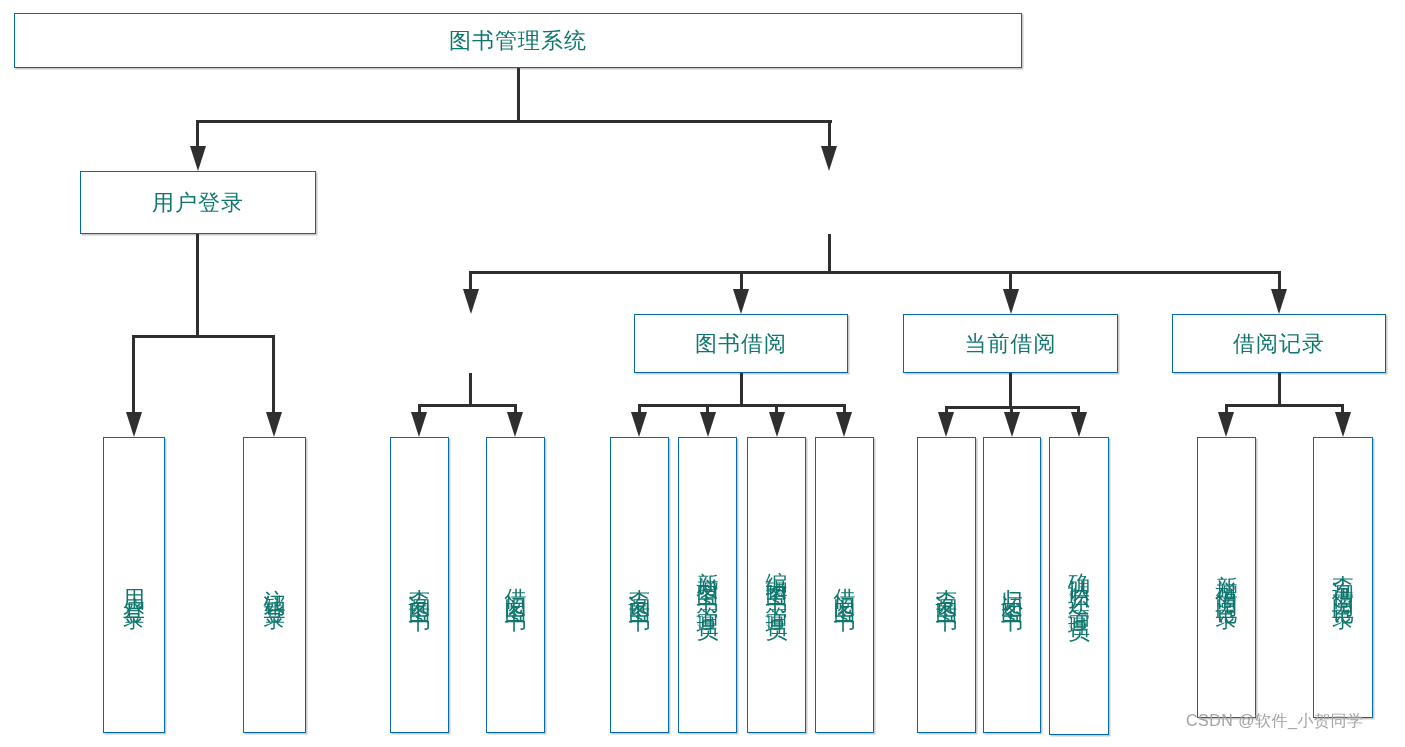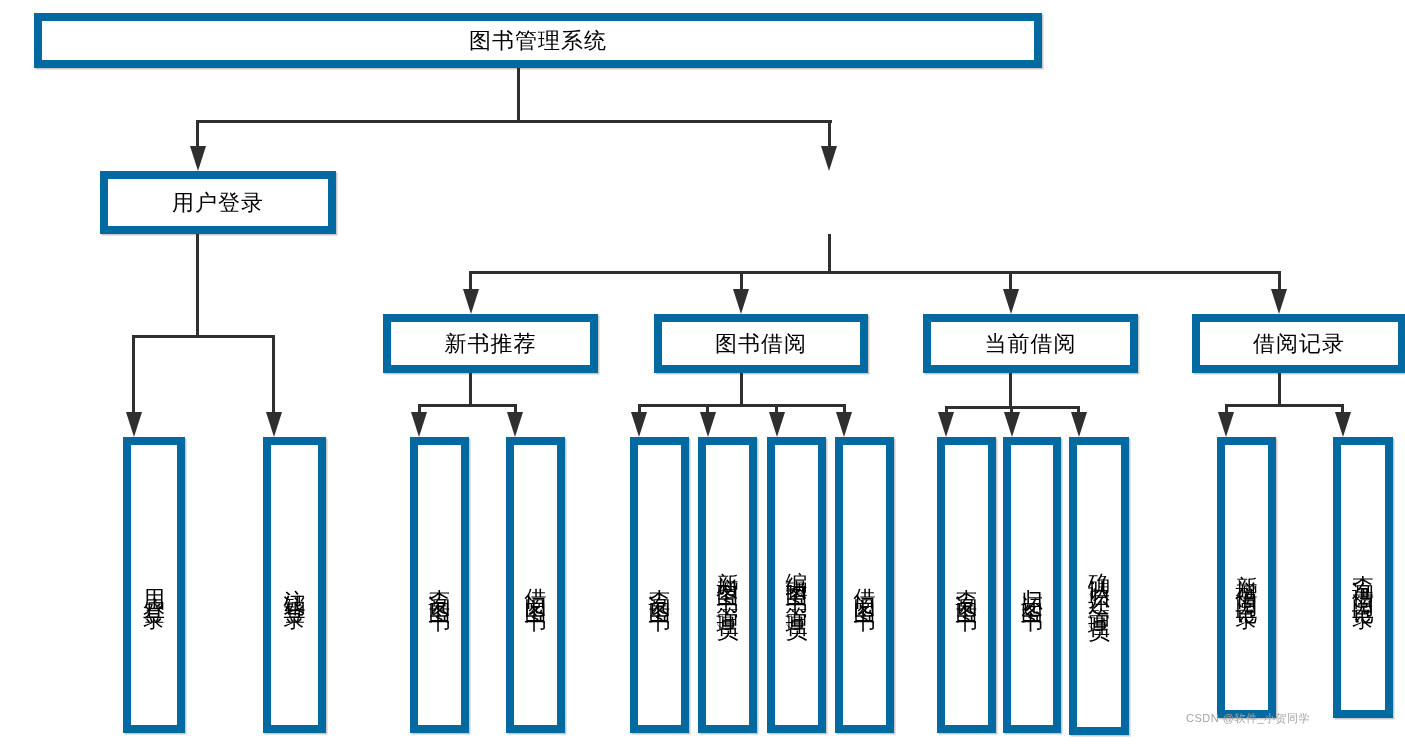--- a/index.html
+++ b/index.html
@@ -2,52 +2,50 @@
 <html><head>
 <meta charset="utf-8">
 <style>
   html,body{margin:0;padding:0;background:#ffffff;}
   #stage{
     position:relative; width:1405px; height:747px; background:#ffffff;
     font-family:"Liberation Sans", sans-serif; overflow:hidden;
   }
   .node{
     position:absolute; box-sizing:border-box;
-    border:8px solid #0369a1; background:#ffffff; color:#000000;
+    border:1px solid #0369a1; background:#ffffff; color:#0f766e;
     display:flex; align-items:center; justify-content:center;
     box-shadow:1.5px 1.5px 0 #c9c9c9;
-    margin-left:20px;
   }
   .node.h{ font-size:22px; letter-spacing:1px; white-space:nowrap; }
   .node.v{
     writing-mode:vertical-rl; text-orientation:mixed;
     font-size:22px; letter-spacing:7px; line-height:1;
   }
   .vl,.hl{ position:absolute; background:#2f2f2f; }
   .vl{ width:3px; } .hl{ height:3px; }
   .ar{
     position:absolute; width:0; height:0;
     border-left:8px solid transparent; border-right:8px solid transparent;
     border-top:25px solid #2f2f2f;
   }
   .wm{
     position:absolute; left:1186px; top:711px;
-    font-size:11px; color:#a3a3a3; letter-spacing:.5px; white-space:nowrap;
+    font-size:16px; color:#a3a3a3; letter-spacing:.5px; white-space:nowrap;
   }
 </style>
 </head>
 <body>
 
 <div id="stage">
 
   <div class="node h" style="left:14px;top:13px;width:1008px;height:55px;">图书管理系统</div>
 
   <div class="node h" style="left:80px;top:171px;width:236px;height:63px;">用户登录</div>
 
-  <div class="node h" style="left:363px;top:314px;width:215px;height:59px;">新书推荐</div>
   <div class="node h" style="left:634px;top:314px;width:214px;height:59px;">图书借阅</div>
   <div class="node h" style="left:1172px;top:314px;width:214px;height:59px;">借阅记录</div>
   <div class="node h" style="left:903px;top:314px;width:215px;height:59px;">当前借阅</div>
 
   <div class="node v" style="left:103px;top:437px;width:62px;height:296px;">用户登录</div>
   <div class="node v" style="left:243px;top:437px;width:63px;height:296px;">注销登录</div>
 
   <div class="node v" style="left:390px;top:437px;width:59px;height:296px;">查询图书</div>
   <div class="node v" style="left:486px;top:437px;width:59px;height:296px;">借阅图书</div>
 

